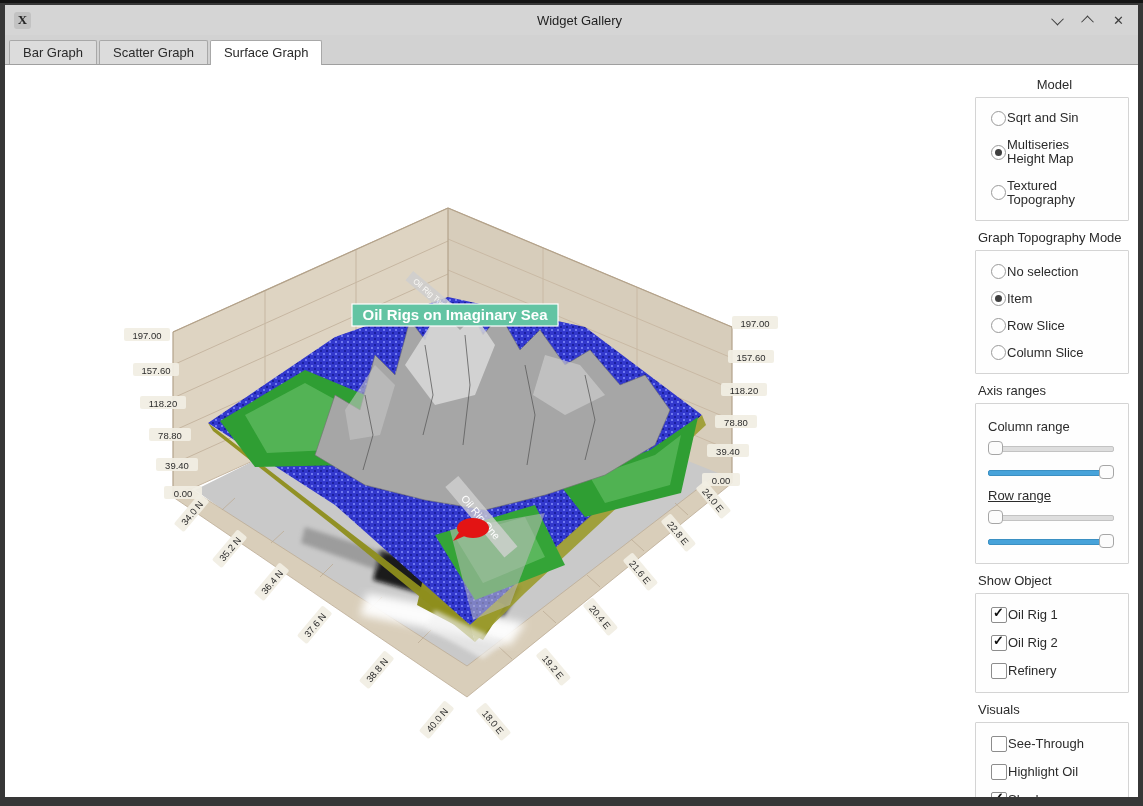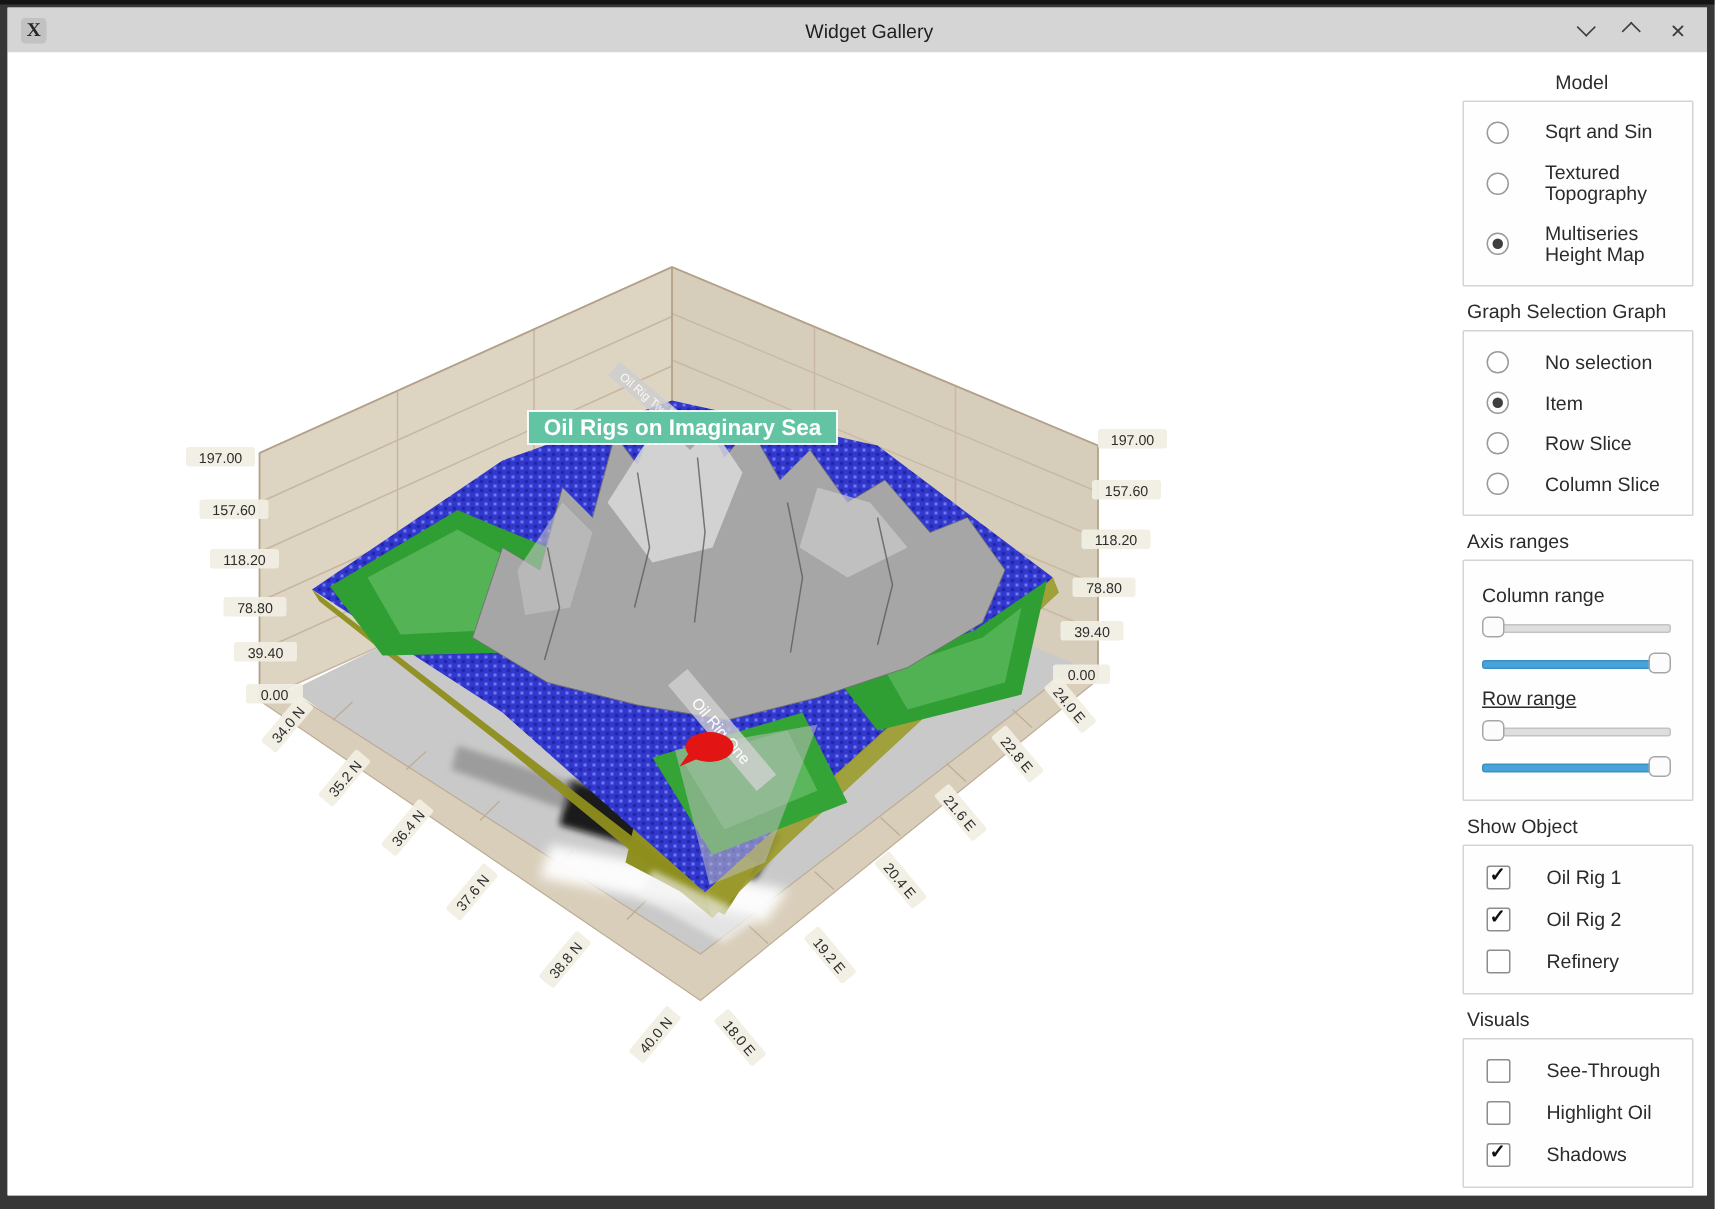--- a/index.html
+++ b/index.html
@@ -30,21 +30,21 @@
   
   .content{flex:1;position:relative;background:#ffffff;}
   .chart-area{position:absolute;left:0;top:0;width:965px;height:737px;}
   .chart-area svg{display:block;}
 
   
   .controls{position:absolute;left:970px;top:2px;width:156px;color:#2b2b2b;}
   .grp-label{font-size:13px;margin:9px 0 5px 3px;}
   .grpbox{border:1px solid #d4d4d4;background:#fefefe;border-radius:1px;
     padding:13px 6px 13px 15px;margin-right:2px;}
-  .opt{display:flex;align-items:center;gap:24px;margin-bottom:12px;font-size:13px;line-height:1.1;}
+  .opt{display:flex;align-items:center;gap:1px;margin-bottom:12px;font-size:13px;line-height:1.1;}
   .opt:last-child{margin-bottom:0;}
   .radio{width:13px;height:13px;border:1px solid #9a9a9a;border-radius:50%;background:#fff;position:relative;flex:none;}
   .radio.on::after{content:"";position:absolute;inset:3px;border-radius:50%;background:#3f3f3f;}
   .checkbox{width:14px;height:14px;border:1px solid #8d8d8d;border-radius:2px;background:#fff;position:relative;flex:none;}
   .checkbox.on::after{content:"\2713";position:absolute;left:1px;top:-2px;font-size:13px;font-weight:bold;color:#101010;}
   .sub-label{font-size:13px;margin:2px 0 6px 0;}
   .slider{position:relative;height:17px;margin:0 8px 7px 0;}
   .groove{position:absolute;left:0;right:0;top:6px;height:4px;background:#dedede;border:1px solid #c3c3c3;border-radius:2px;}
   .slider.blue .groove{background:#47a3da;border-color:#3b90c3;}
   .handle{position:absolute;top:1px;width:15px;height:14px;background:#fcfcfc;border:1px solid #a6a6a6;border-radius:4px;box-sizing:border-box;}
@@ -63,20 +63,25 @@
     <div class="titlebar">
       <div class="app-icon">X</div>
       <div class="win-title">Widget Gallery</div>
       <div class="win-controls">
         <span><span class="chev down"></span></span>
         <span><span class="chev up"></span></span>
         <span class="close-x"><span>✕</span></span>
       </div>
     </div>
 
+    <div class="tabbar">
+      <div class="tab">Bar Graph</div>
+      <div class="tab">Scatter Graph</div>
+      <div class="tab active">Surface Graph</div>
+    </div>
 
     <div class="content">
 
       <div class="chart-area">
       <svg width="965" height="737" viewBox="0 0 965 737">
         <defs>
           <pattern id="water" width="6" height="6" patternUnits="userSpaceOnUse">
             <rect width="6" height="6" fill="#3238cd"></rect>
             <rect x="0" y="0" width="2" height="2" fill="#6f79ef"></rect>
             <rect x="3" y="3" width="2" height="2" fill="#1b1f9e"></rect>
@@ -311,30 +316,30 @@
 
       <div class="controls">
 
         <div class="grp-label" style="margin-top:10px;text-align:center;">Model</div>
         <div class="grpbox">
           <label class="opt">
             <span class="radio"></span>
             <span>Sqrt and Sin</span>
           </label>
           <label class="opt">
+            <span class="radio on"></span>
+            <span style="max-width:92px;">Multiseries Height Map</span>
+          </label>
+          <label class="opt">
             <span class="radio"></span>
             <span style="max-width:92px;">Textured Topography</span>
           </label>
-          <label class="opt">
-            <span class="radio on"></span>
-            <span style="max-width:92px;">Multiseries Height Map</span>
-          </label>
         </div>
 
-        <div class="grp-label">Graph Selection Graph</div>
+        <div class="grp-label">Graph Topography Mode</div>
         <div class="grpbox">
           <label class="opt">
             <span class="radio"></span>
             <span>No selection</span>
           </label>
           <label class="opt">
             <span class="radio on"></span>
             <span>Item</span>
           </label>
           <label class="opt">

